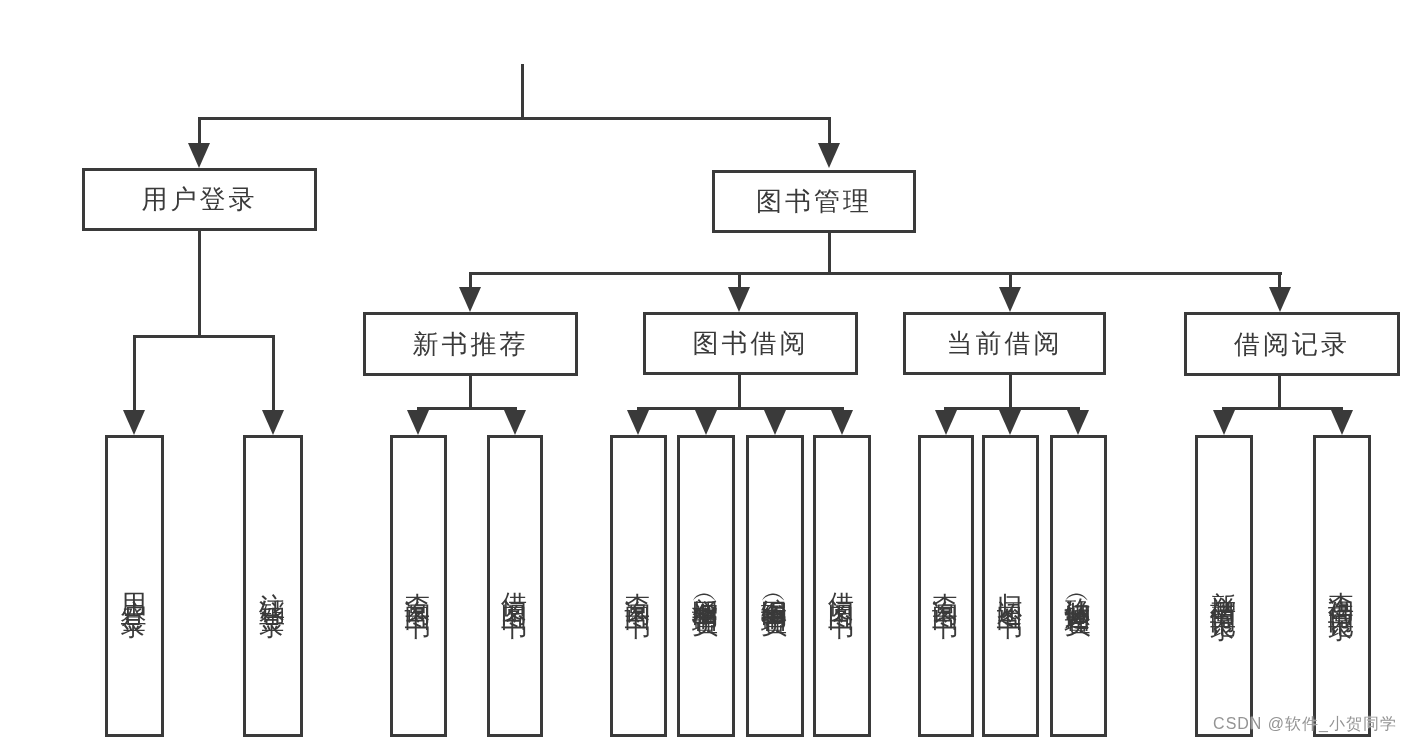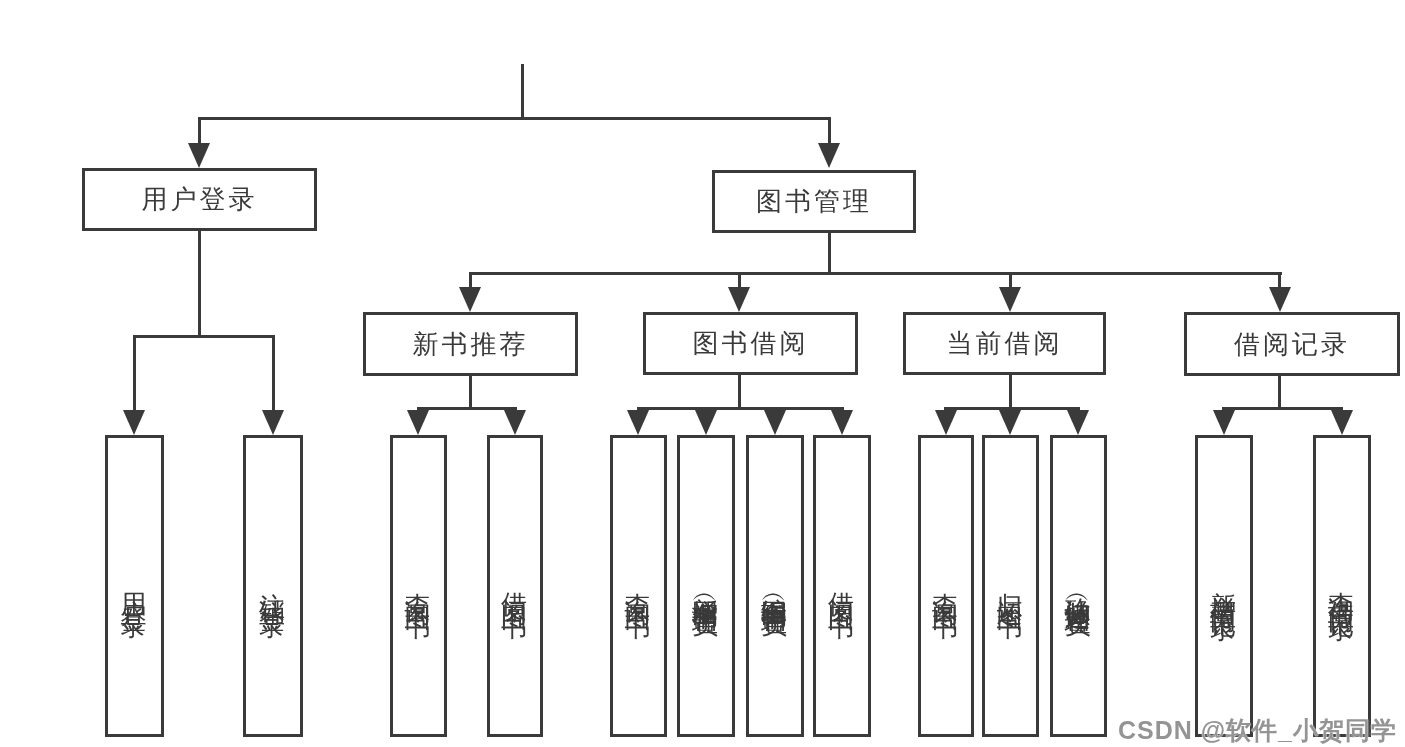--- a/index.html
+++ b/index.html
@@ -82,22 +82,22 @@
   #s6a{left:944px;top:407px;height:6px;} #h6a{left:935px;top:410px;}
   #s6b{left:1009px;top:407px;height:6px;}#h6b{left:999px;top:410px;}
   #s6c{left:1077px;top:407px;height:6px;}#h6c{left:1067px;top:410px;}
   
   #t-gd{left:1278px;top:374px;height:35px;}
   #bar-gd{left:1222px;top:407px;width:121px;}
   #s7a{left:1222px;top:407px;height:6px;}#h7a{left:1213px;top:410px;}
   #s7b{left:1340px;top:407px;height:6px;}#h7b{left:1331px;top:410px;}
   
   .watermark{
-    position:absolute;right:8px;top:714px;font-size:25px;letter-spacing:1px;
-    color:#949494;text-shadow:0 0 2px #ffffff,0 0 1px #ffffff;z-index:5;white-space:nowrap;font-weight:bold;
+    position:absolute;right:8px;top:714px;font-size:16px;letter-spacing:1px;
+    color:#949494;text-shadow:0 0 2px #ffffff,0 0 1px #ffffff;z-index:5;white-space:nowrap;
   }
 </style>
 </head>
 <body>
 
 <div class="canvas">
 
   <div class="box" id="b-userlogin">用户登录</div>
   <div class="box" id="b-bookmgmt">图书管理</div>
   <div class="box" id="b-newbook">新书推荐</div>

